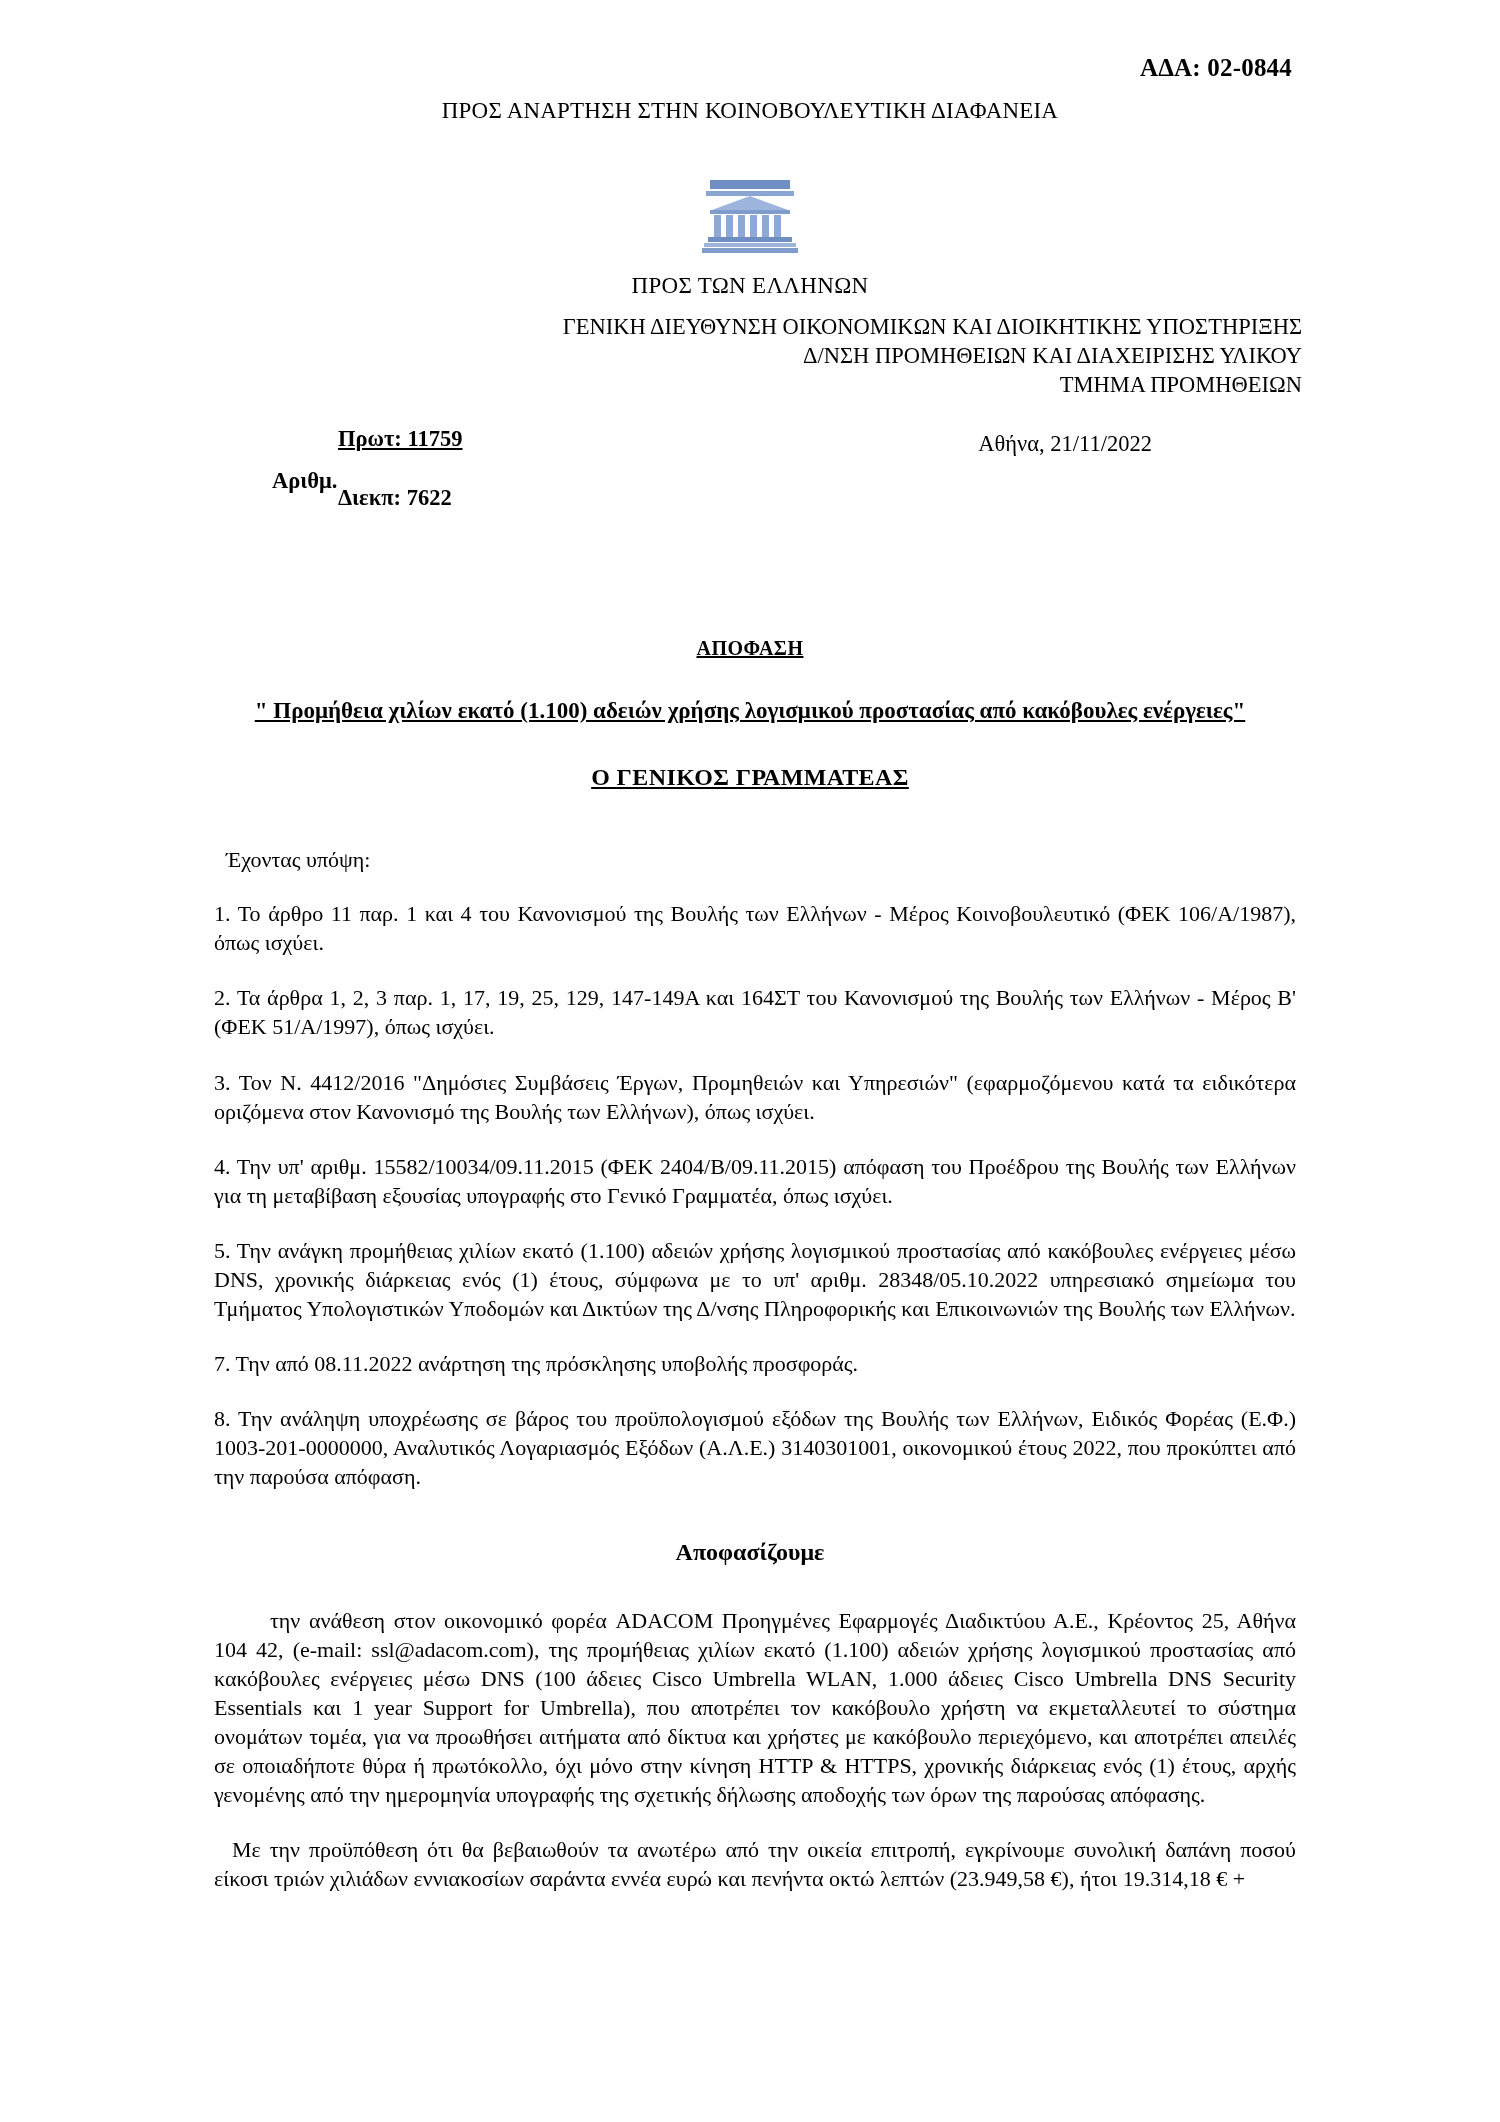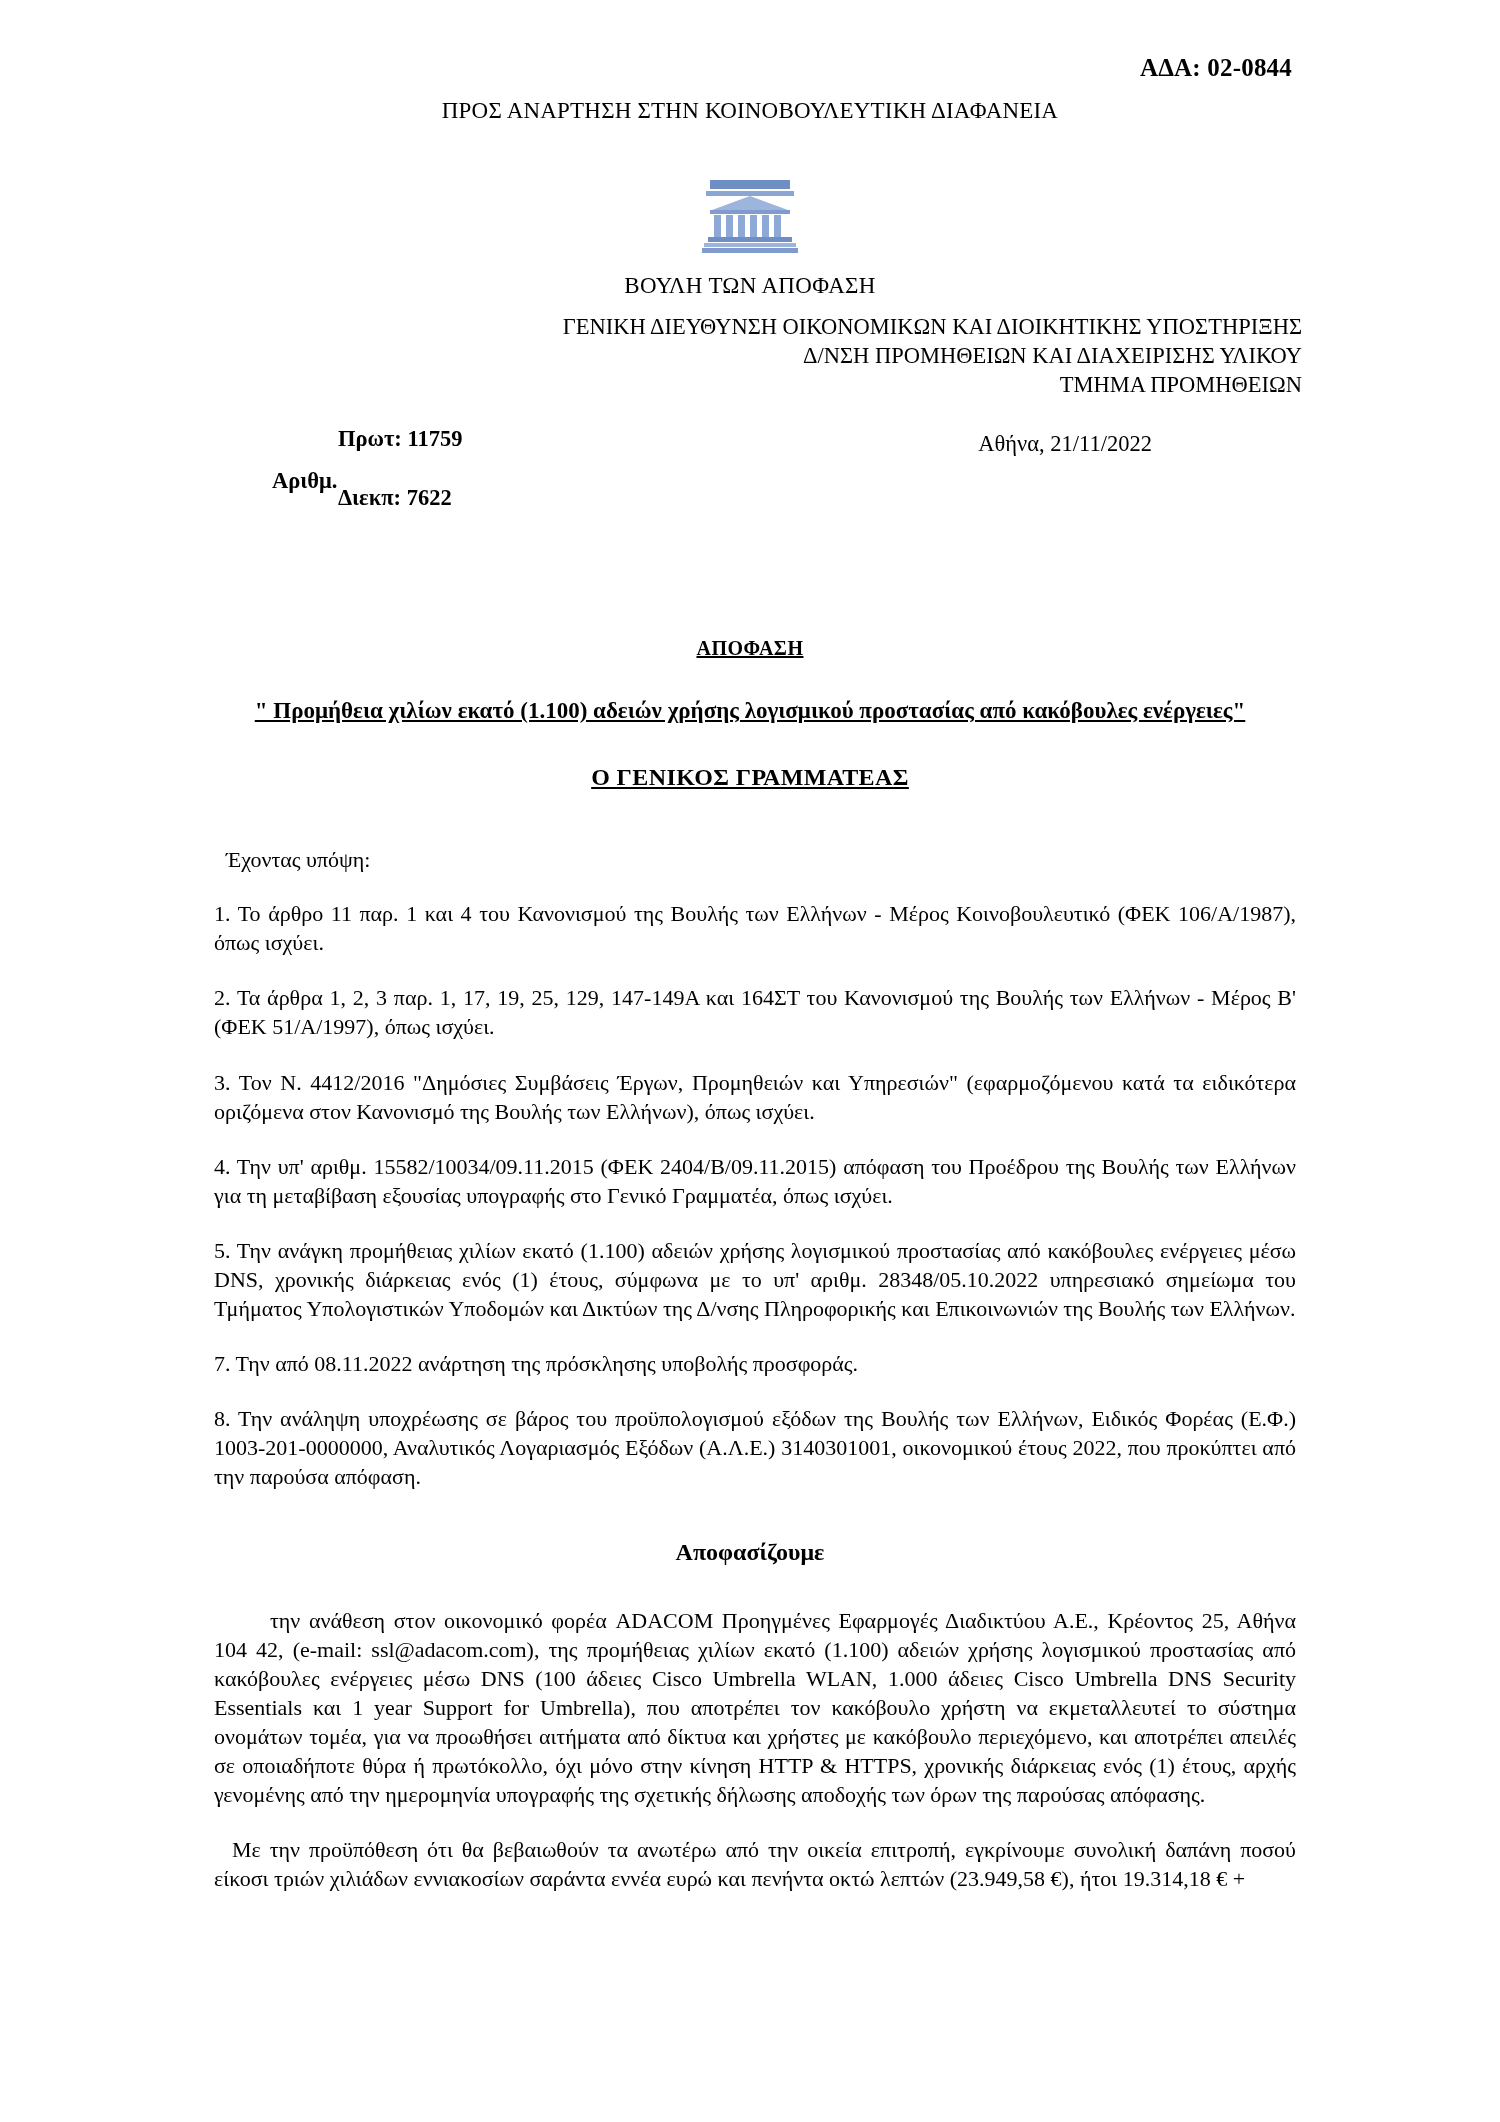--- a/index.html
+++ b/index.html
@@ -64,20 +64,21 @@
     position: absolute;
     left: 74px;
     top: 43px;
     font-weight: bold;
   }
   .prot-prot {
     position: absolute;
     left: 140px;
     top: 1px;
     font-weight: bold;
+    text-decoration: underline;
   }
   .prot-diekp {
     position: absolute;
     left: 140px;
     top: 60px;
     font-weight: bold;
   }
   .prot-city {
     position: absolute;
     right: 150px;
@@ -156,21 +157,21 @@
         <rect x="54" y="41" width="7" height="22"></rect>
         <rect x="66" y="41" width="7" height="22"></rect>
         <rect x="78" y="41" width="7" height="22"></rect>
       </g>
       <rect x="12" y="63" width="84" height="5" fill="#6f8fc4"></rect>
       <rect x="8" y="69" width="92" height="4" fill="#9db5dc"></rect>
       <rect x="6" y="74" width="96" height="5" fill="#7f9ccd"></rect>
     </svg>
   </div>
 
-  <div class="org-name">ΒΟΥΛΗ ΤΩΝ ΑΠΟΦΑΣΗ</div>
+  <div class="org-name">ΠΡΟΣ ΤΩΝ ΕΛΛΗΝΩΝ</div>
 
   <div class="dept-block">
     <div>ΓΕΝΙΚΗ ΔΙΕΥΘΥΝΣΗ ΟΙΚΟΝΟΜΙΚΩΝ ΚΑΙ ΔΙΟΙΚΗΤΙΚΗΣ ΥΠΟΣΤΗΡΙΞΗΣ</div>
     <div>Δ/ΝΣΗ ΠΡΟΜΗΘΕΙΩΝ ΚΑΙ ΔΙΑΧΕΙΡΙΣΗΣ ΥΛΙΚΟΥ</div>
     <div>ΤΜΗΜΑ ΠΡΟΜΗΘΕΙΩΝ</div>
   </div>
 
   <div class="protocol-row">
     <div class="prot-prot">Πρωτ: 11759</div>
     <div class="prot-label-arithm">Αριθμ.</div>

